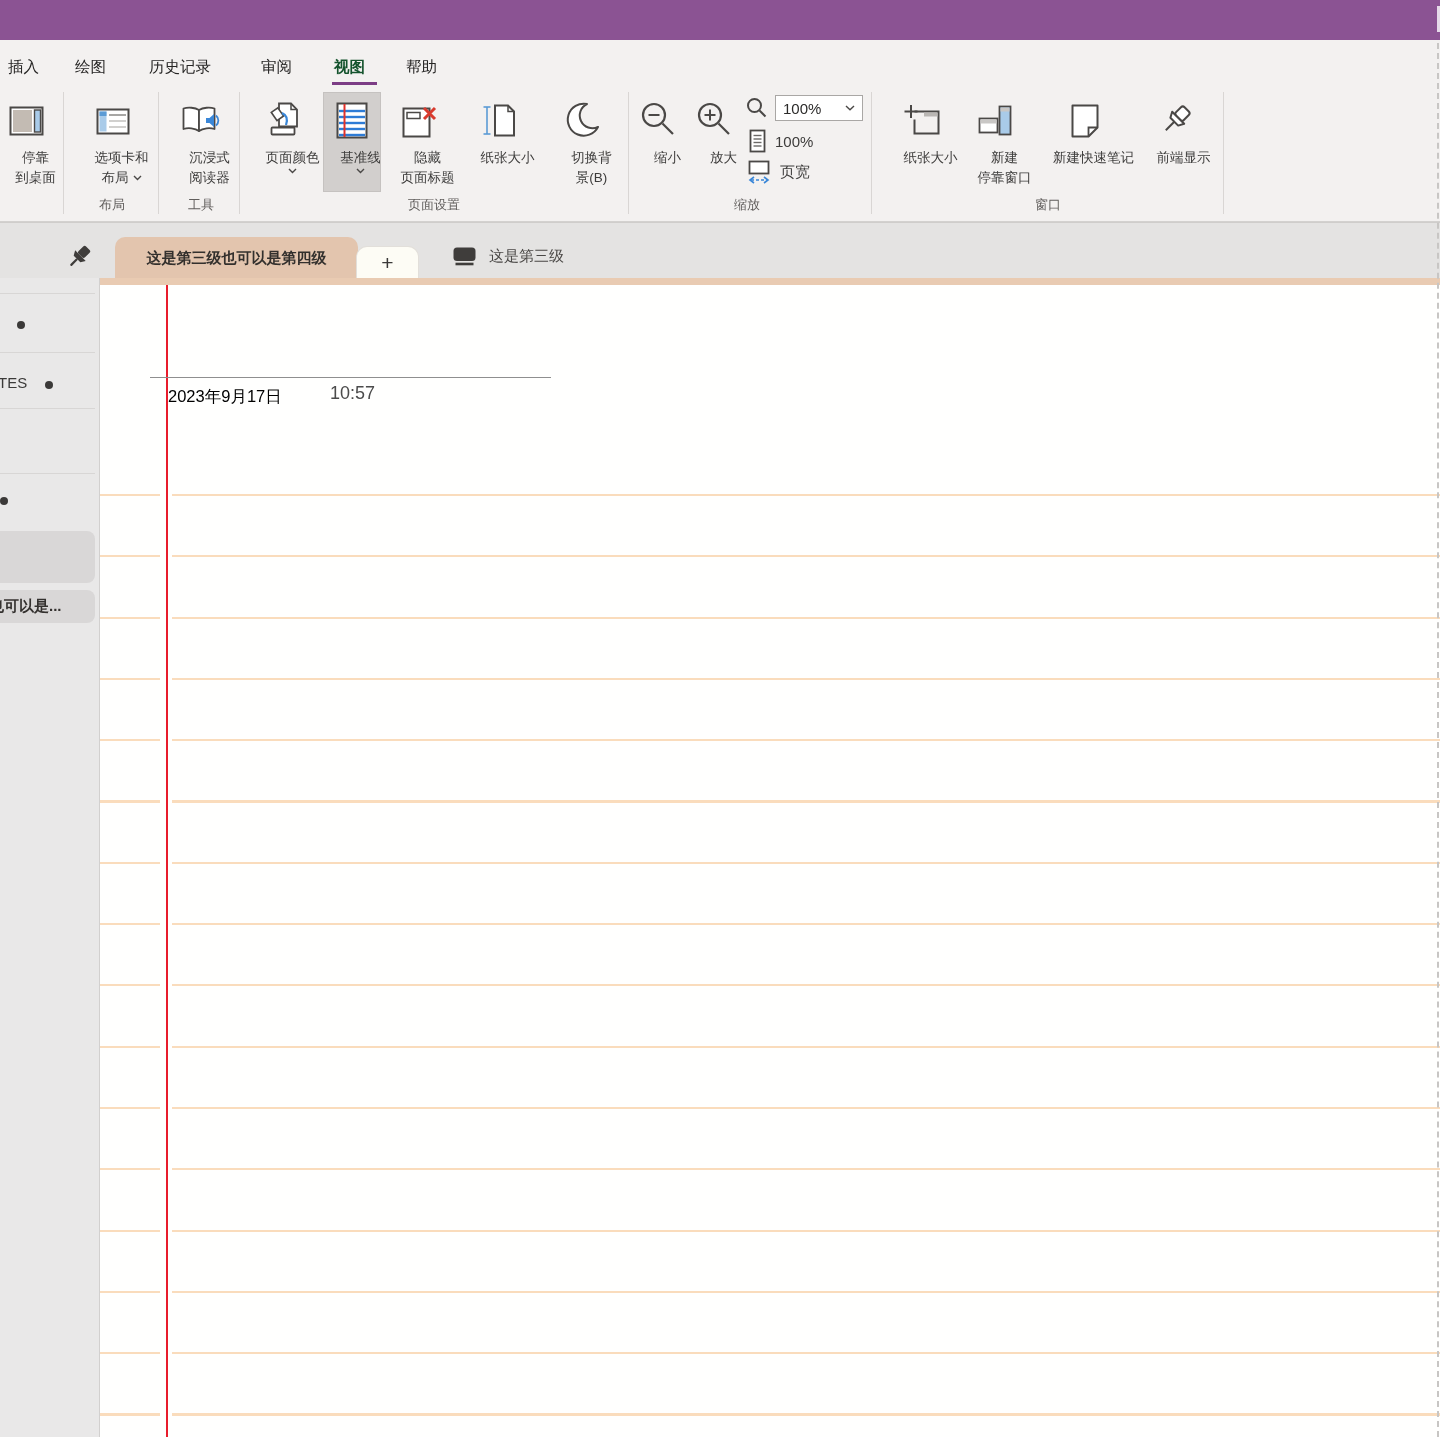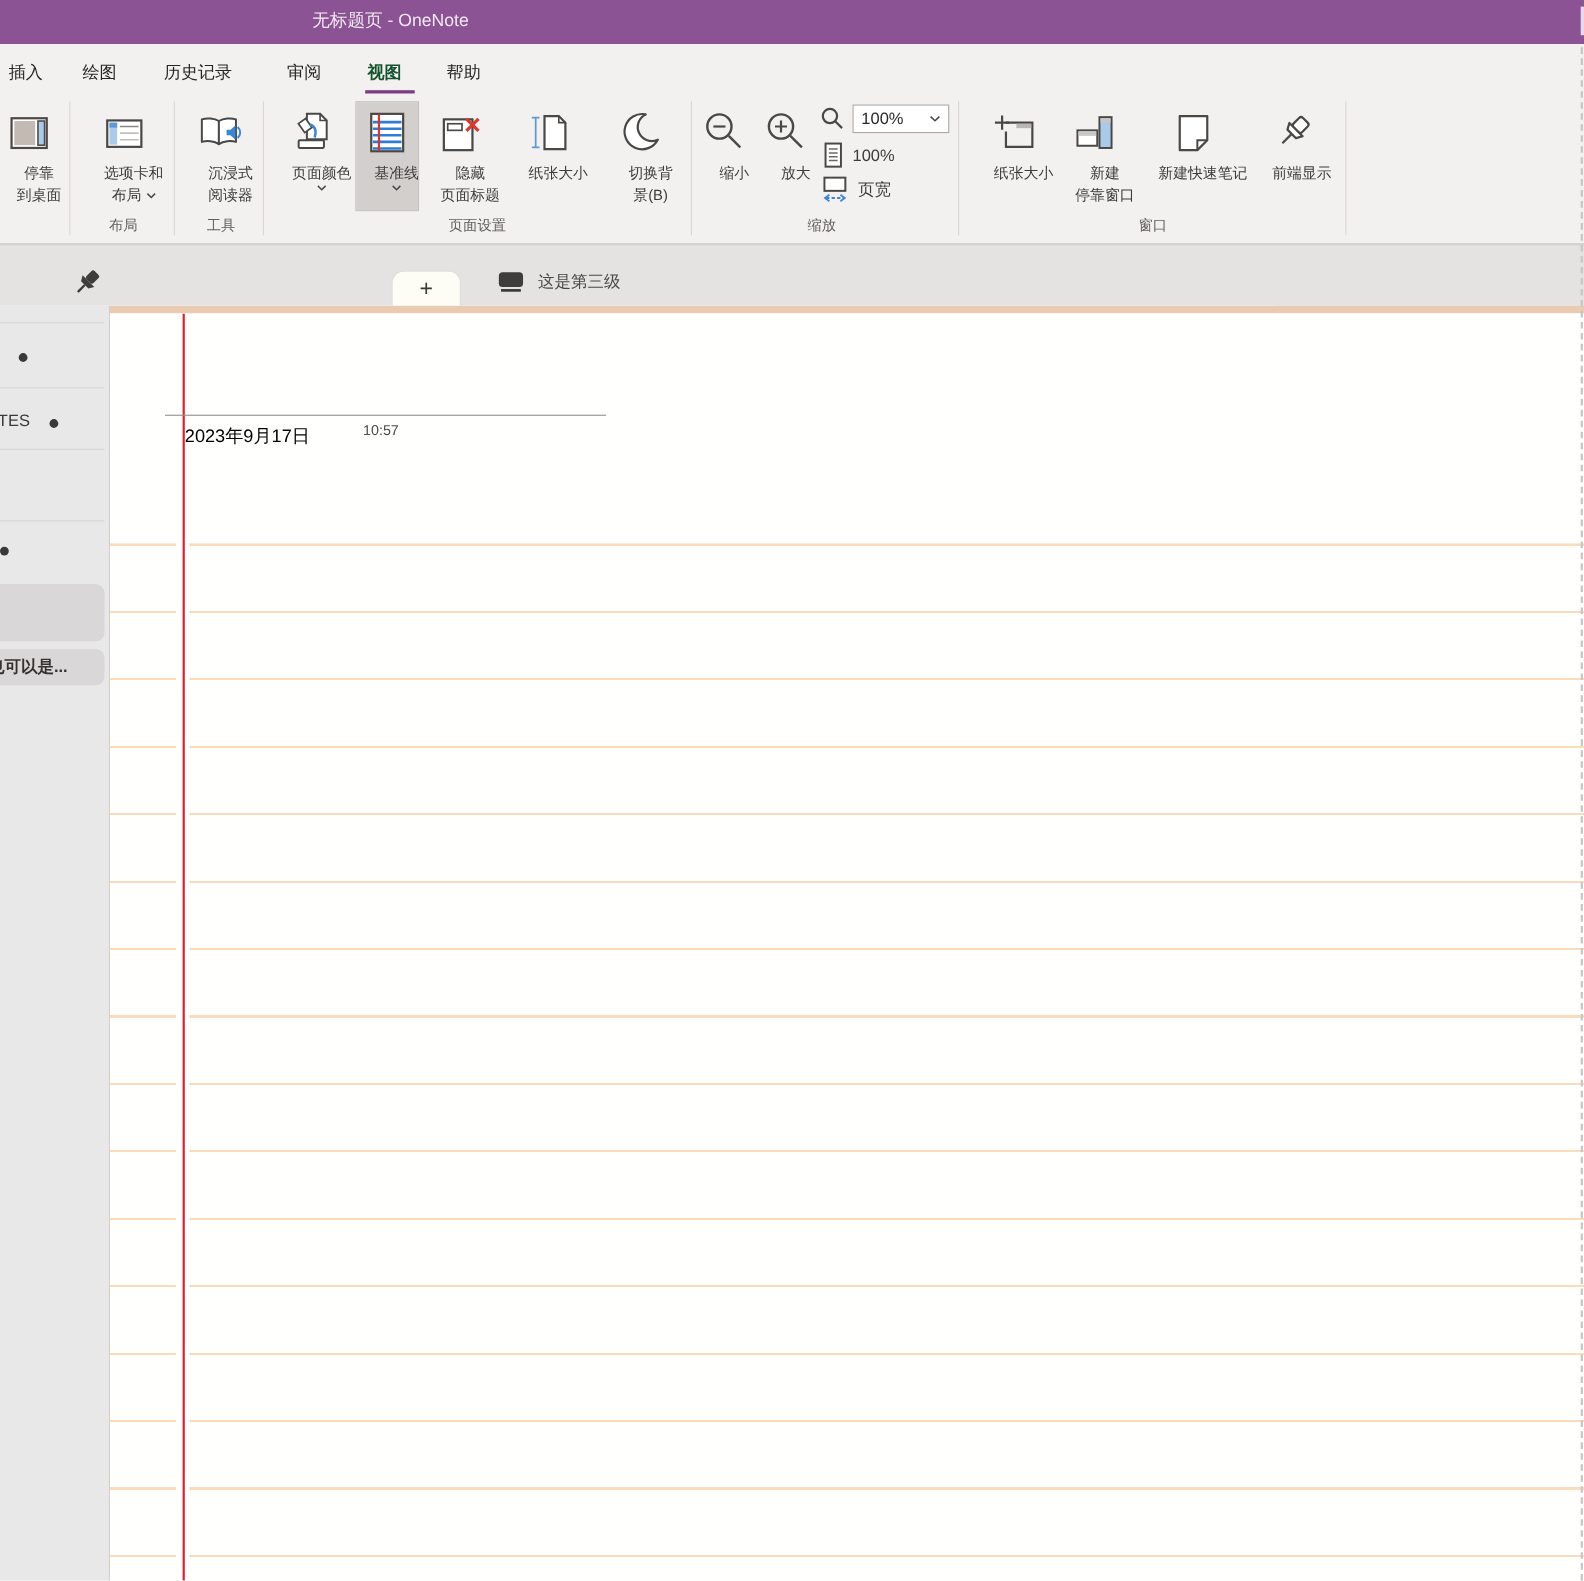--- a/index.html
+++ b/index.html
@@ -62,28 +62,27 @@
   .selbox{position:absolute;left:-10px;width:105px;background:#d9d7d7;border-radius:8px;}
   .selbox.b2{display:flex;align-items:center;}
   .selbox.b2 span{font-size:15px;font-weight:700;color:#34312f;margin-left:-1px;white-space:nowrap;}
   .page{position:absolute;left:100px;top:7px;width:1340px;height:1152px;background:#fffffe;overflow:hidden;}
   .rules{position:absolute;left:0;right:0;top:209px;bottom:0;
     background:repeating-linear-gradient(to bottom,#fadcbc 0px,#fadcbc 2px,transparent 2px,transparent 61.3px);}
   .redgap{position:absolute;left:60px;top:0;bottom:0;width:12px;background:#fffffe;}
   .redline{position:absolute;left:66px;top:0;bottom:0;width:2px;background:#e81c2c;}
   .title-rule{position:absolute;left:50px;top:92px;width:401px;height:1px;background:#8f8f8f;}
   .pdate{position:absolute;left:68px;top:101px;font-size:16.5px;color:#000000;}
-  .ptime{position:absolute;left:230px;top:98px;font-size:13px;color:#4b4b4b;text-align:center;}
+  .ptime{position:absolute;left:230px;top:98px;font-size:18px;color:#4b4b4b;text-align:center;}
   .right-dash{position:absolute;right:1px;top:43px;height:1394px;width:0;border-right:2px dashed #c8c6c4;}
 </style>
 </head>
 <body>
 
 <div class="abs titlebar">
-  <div class="abs tb-title">无标题页  -  OneNote</div>
   <div class="abs tb-sliver"></div>
 </div>
 
 <div class="abs ribbontabs">
   <span class="rtab" style="left:8px">插入</span>
   <span class="rtab" style="left:75px">绘图</span>
   <span class="rtab" style="left:149px">历史记录</span>
   <span class="rtab" style="left:261px">审阅</span>
   <span class="rtab active" style="left:334px">视图</span>
   <span class="rtab" style="left:406px">帮助</span>
@@ -345,20 +344,23 @@
 <div class="abs pagebar">
   <span class="pin">
     <svg width="27" height="27" viewBox="0 0 27 27">
         <g transform="rotate(45 13 13)" fill="#3f3d3b">
           <rect x="8.5" y="0.5" width="9" height="10.5" rx="2"></rect>
           <path d="M5.5 11 h15 l-2.8 4.8 h-9.4 z"></path>
           <rect x="12" y="15.5" width="2.2" height="9.5" rx="1"></rect>
         </g>
       </svg>
   </span>
+  <div class="ptab-active">
+    <span>这是第三级也可以是第四级</span>
+  </div>
   <div class="ptab-add">
     <span>+</span>
   </div>
   <div class="ptab2">
     <span style="display:flex;">
       <svg width="26" height="21" viewBox="0 0 26 21">
           <rect x="1.5" y="1.5" width="22" height="13.5" rx="3.5" fill="#3f3d3b"></rect>
           <path d="M3.5 18 h18" stroke="#3f3d3b" stroke-width="2.6"></path>
         </svg>
     </span>

